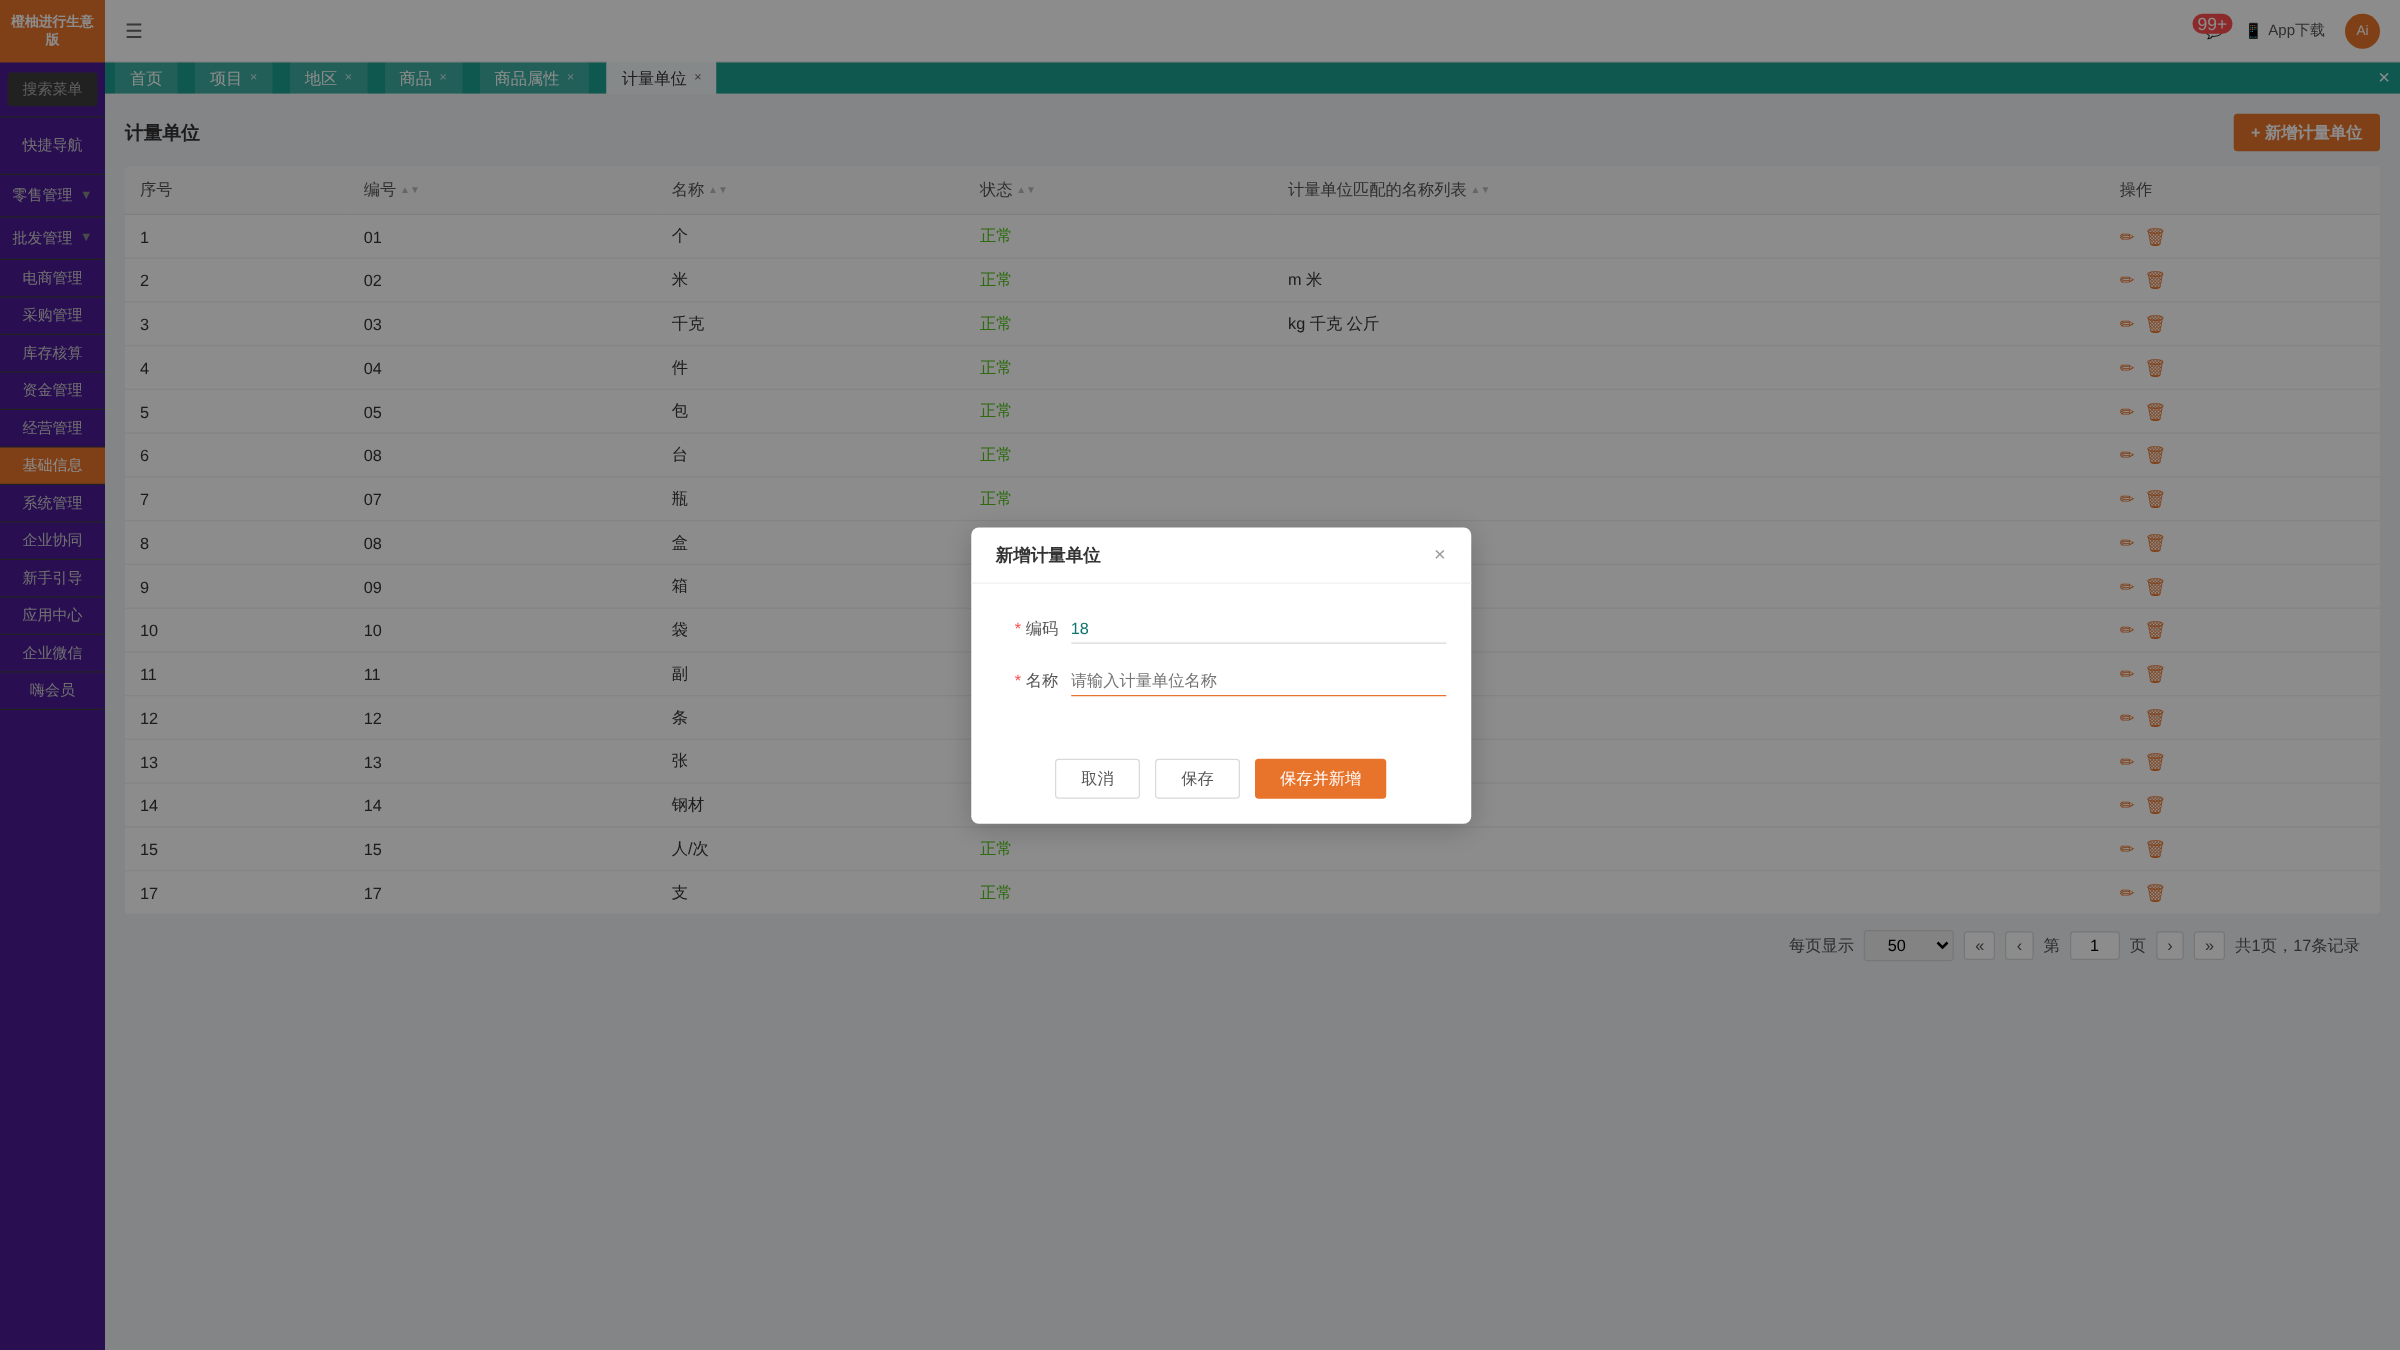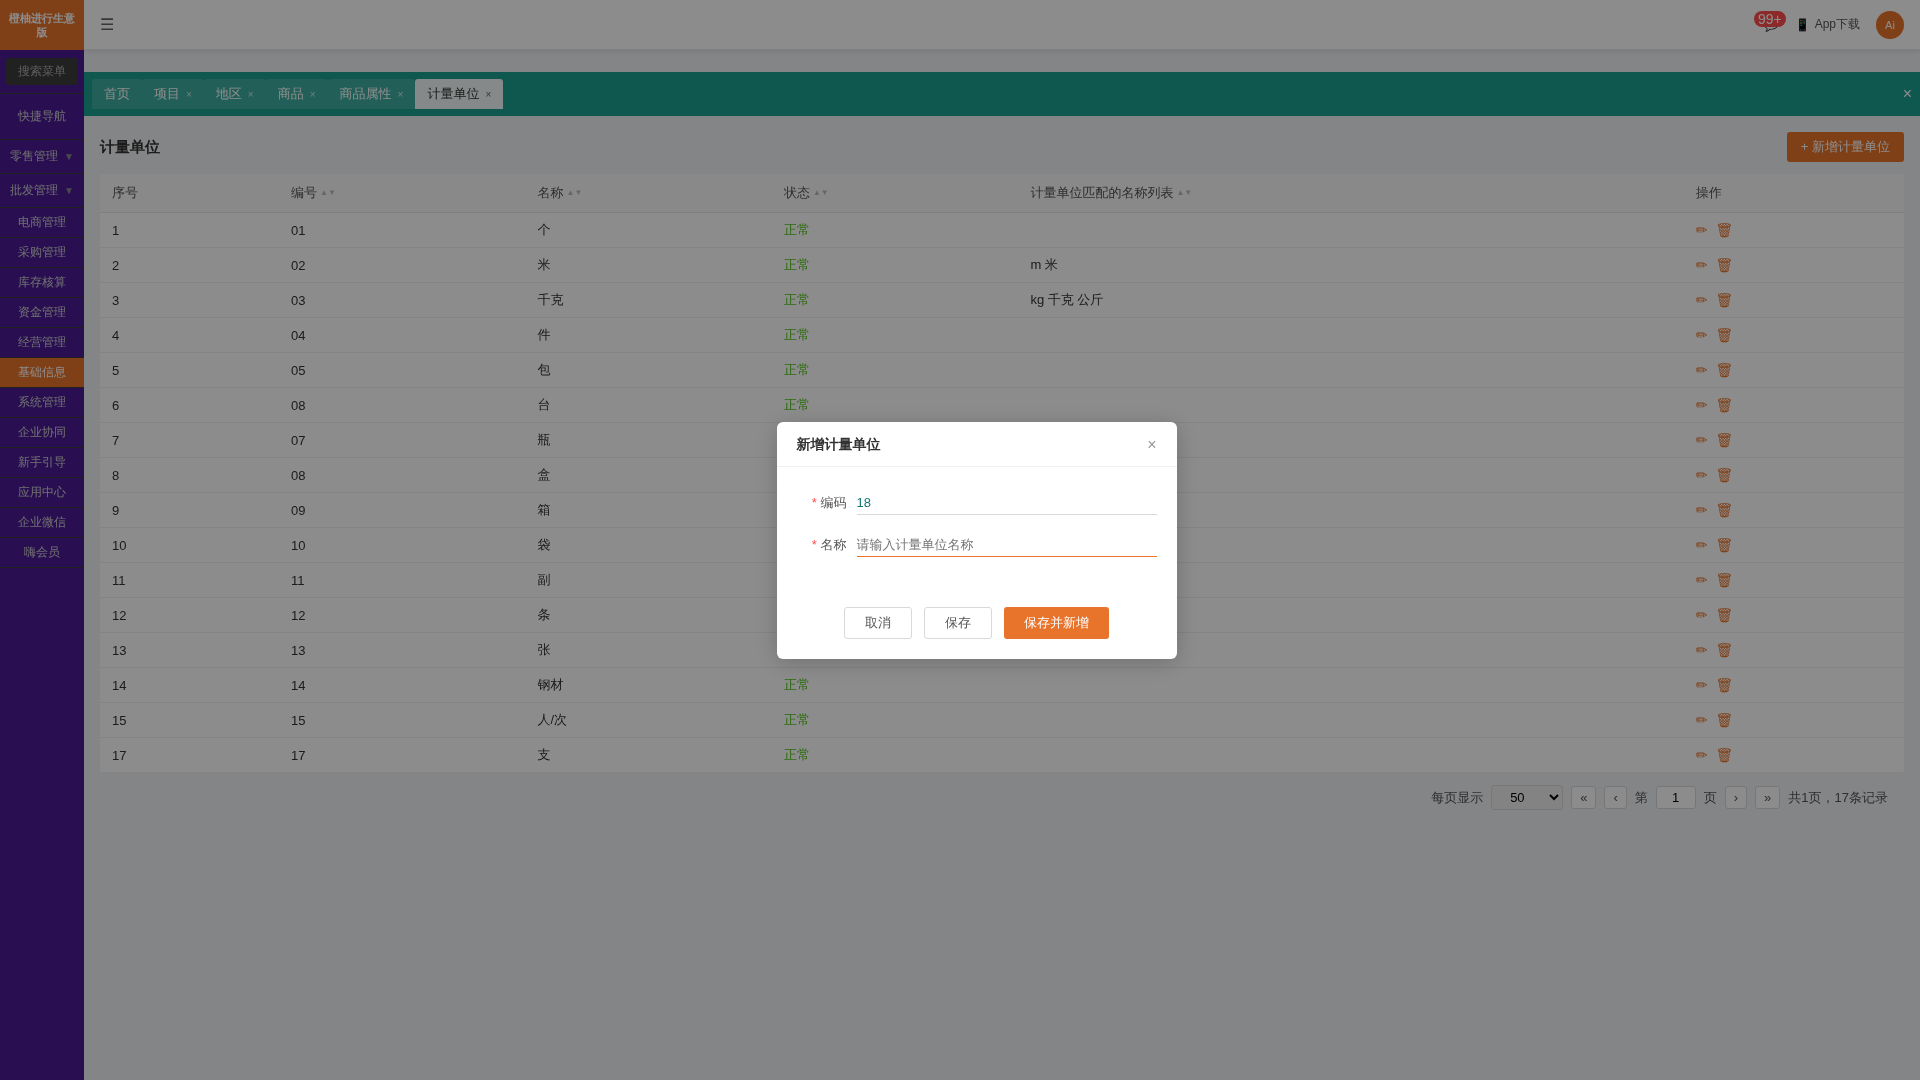--- a/index.html
+++ b/index.html
@@ -25,34 +25,34 @@
     .top-header { height: 50px; background: #fff; display: flex; align-items: center; justify-content: space-between; padding: 0 16px; border-bottom: 1px solid #e8e8e8; box-shadow: 0 1px 4px rgba(0,0,0,0.1); }
     .header-left { display: flex; align-items: center; gap: 8px; }
     .header-collapse { color: #666; cursor: pointer; font-size: 16px; }
     .header-right { display: flex; align-items: center; gap: 16px; }
     .header-icon-badge { position: relative; cursor: pointer; }
     .badge { position: absolute; top: -6px; right: -6px; background: #ff4d4f; color: white; border-radius: 8px; font-size: 14px; padding: 0 4px; min-width: 16px; text-align: center; }
     .header-app { color: #555; font-size: 12px; cursor: pointer; display: flex; align-items: center; gap: 4px; }
     .header-avatar { width: 28px; height: 28px; background: #e8732a; border-radius: 50%; display: flex; align-items: center; justify-content: center; color: white; font-size: 11px; cursor: pointer; }
 
     
-    .tab-bar { height: 44px; background: #1ba090; display: flex; align-items: center; padding: 0 8px; gap: 0; position: relative; margin-top: 22px; }
+    .tab-bar { height: 25px; background: #1ba090; display: flex; align-items: center; padding: 0 8px; gap: 14px; position: relative; }
     .tab { padding: 6px 12px; background: rgba(255,255,255,0.15); color: white; border-radius: 3px 3px 0 0; cursor: pointer; font-size: 13px; display: flex; align-items: center; gap: 6px; white-space: nowrap; }
     .tab.active { background: rgba(255,255,255,0.95); color: #333; }
     .tab-close { font-size: 10px; color: rgba(255,255,255,0.7); cursor: pointer; }
     .tab.active .tab-close { color: #666; }
     .tab-bar-close { position: absolute; right: 8px; color: white; cursor: pointer; font-size: 16px; }
 
     
     .content { flex: 1; padding: 16px; overflow: auto; position: relative; background: #f0f2f5; }
 
     
     .page-title-row { display: flex; align-items: center; justify-content: space-between; margin-bottom: 12px; }
     .page-title { font-size: 15px; font-weight: 600; color: #333; }
-    .btn-add { background: #e8732a; color: white; border: none; padding: 6px 14px; border-radius: 3px; cursor: pointer; font-size: 13px; }
+    .btn-add { background: #e8732a; color: white; border: none; padding: 6px 14px; border-radius: 3px; cursor: pointer; font-size: 13px; font-weight: bold; }
 
     
     .table-wrap { background: white; border-radius: 4px; overflow: hidden; }
     table { width: 100%; border-collapse: collapse; }
     thead tr { background: #fafafa; }
     th { padding: 10px 12px; text-align: left; font-size: 13px; color: #555; border-bottom: 1px solid #e8e8e8; font-weight: 500; white-space: nowrap; }
     td { padding: 8px 12px; border-bottom: 1px solid #f0f0f0; font-size: 13px; color: #333; }
     .status-normal { color: #52c41a; }
     .action-icons { display: flex; gap: 8px; }
     .action-icon { color: #e8732a; cursor: pointer; font-size: 14px; }

